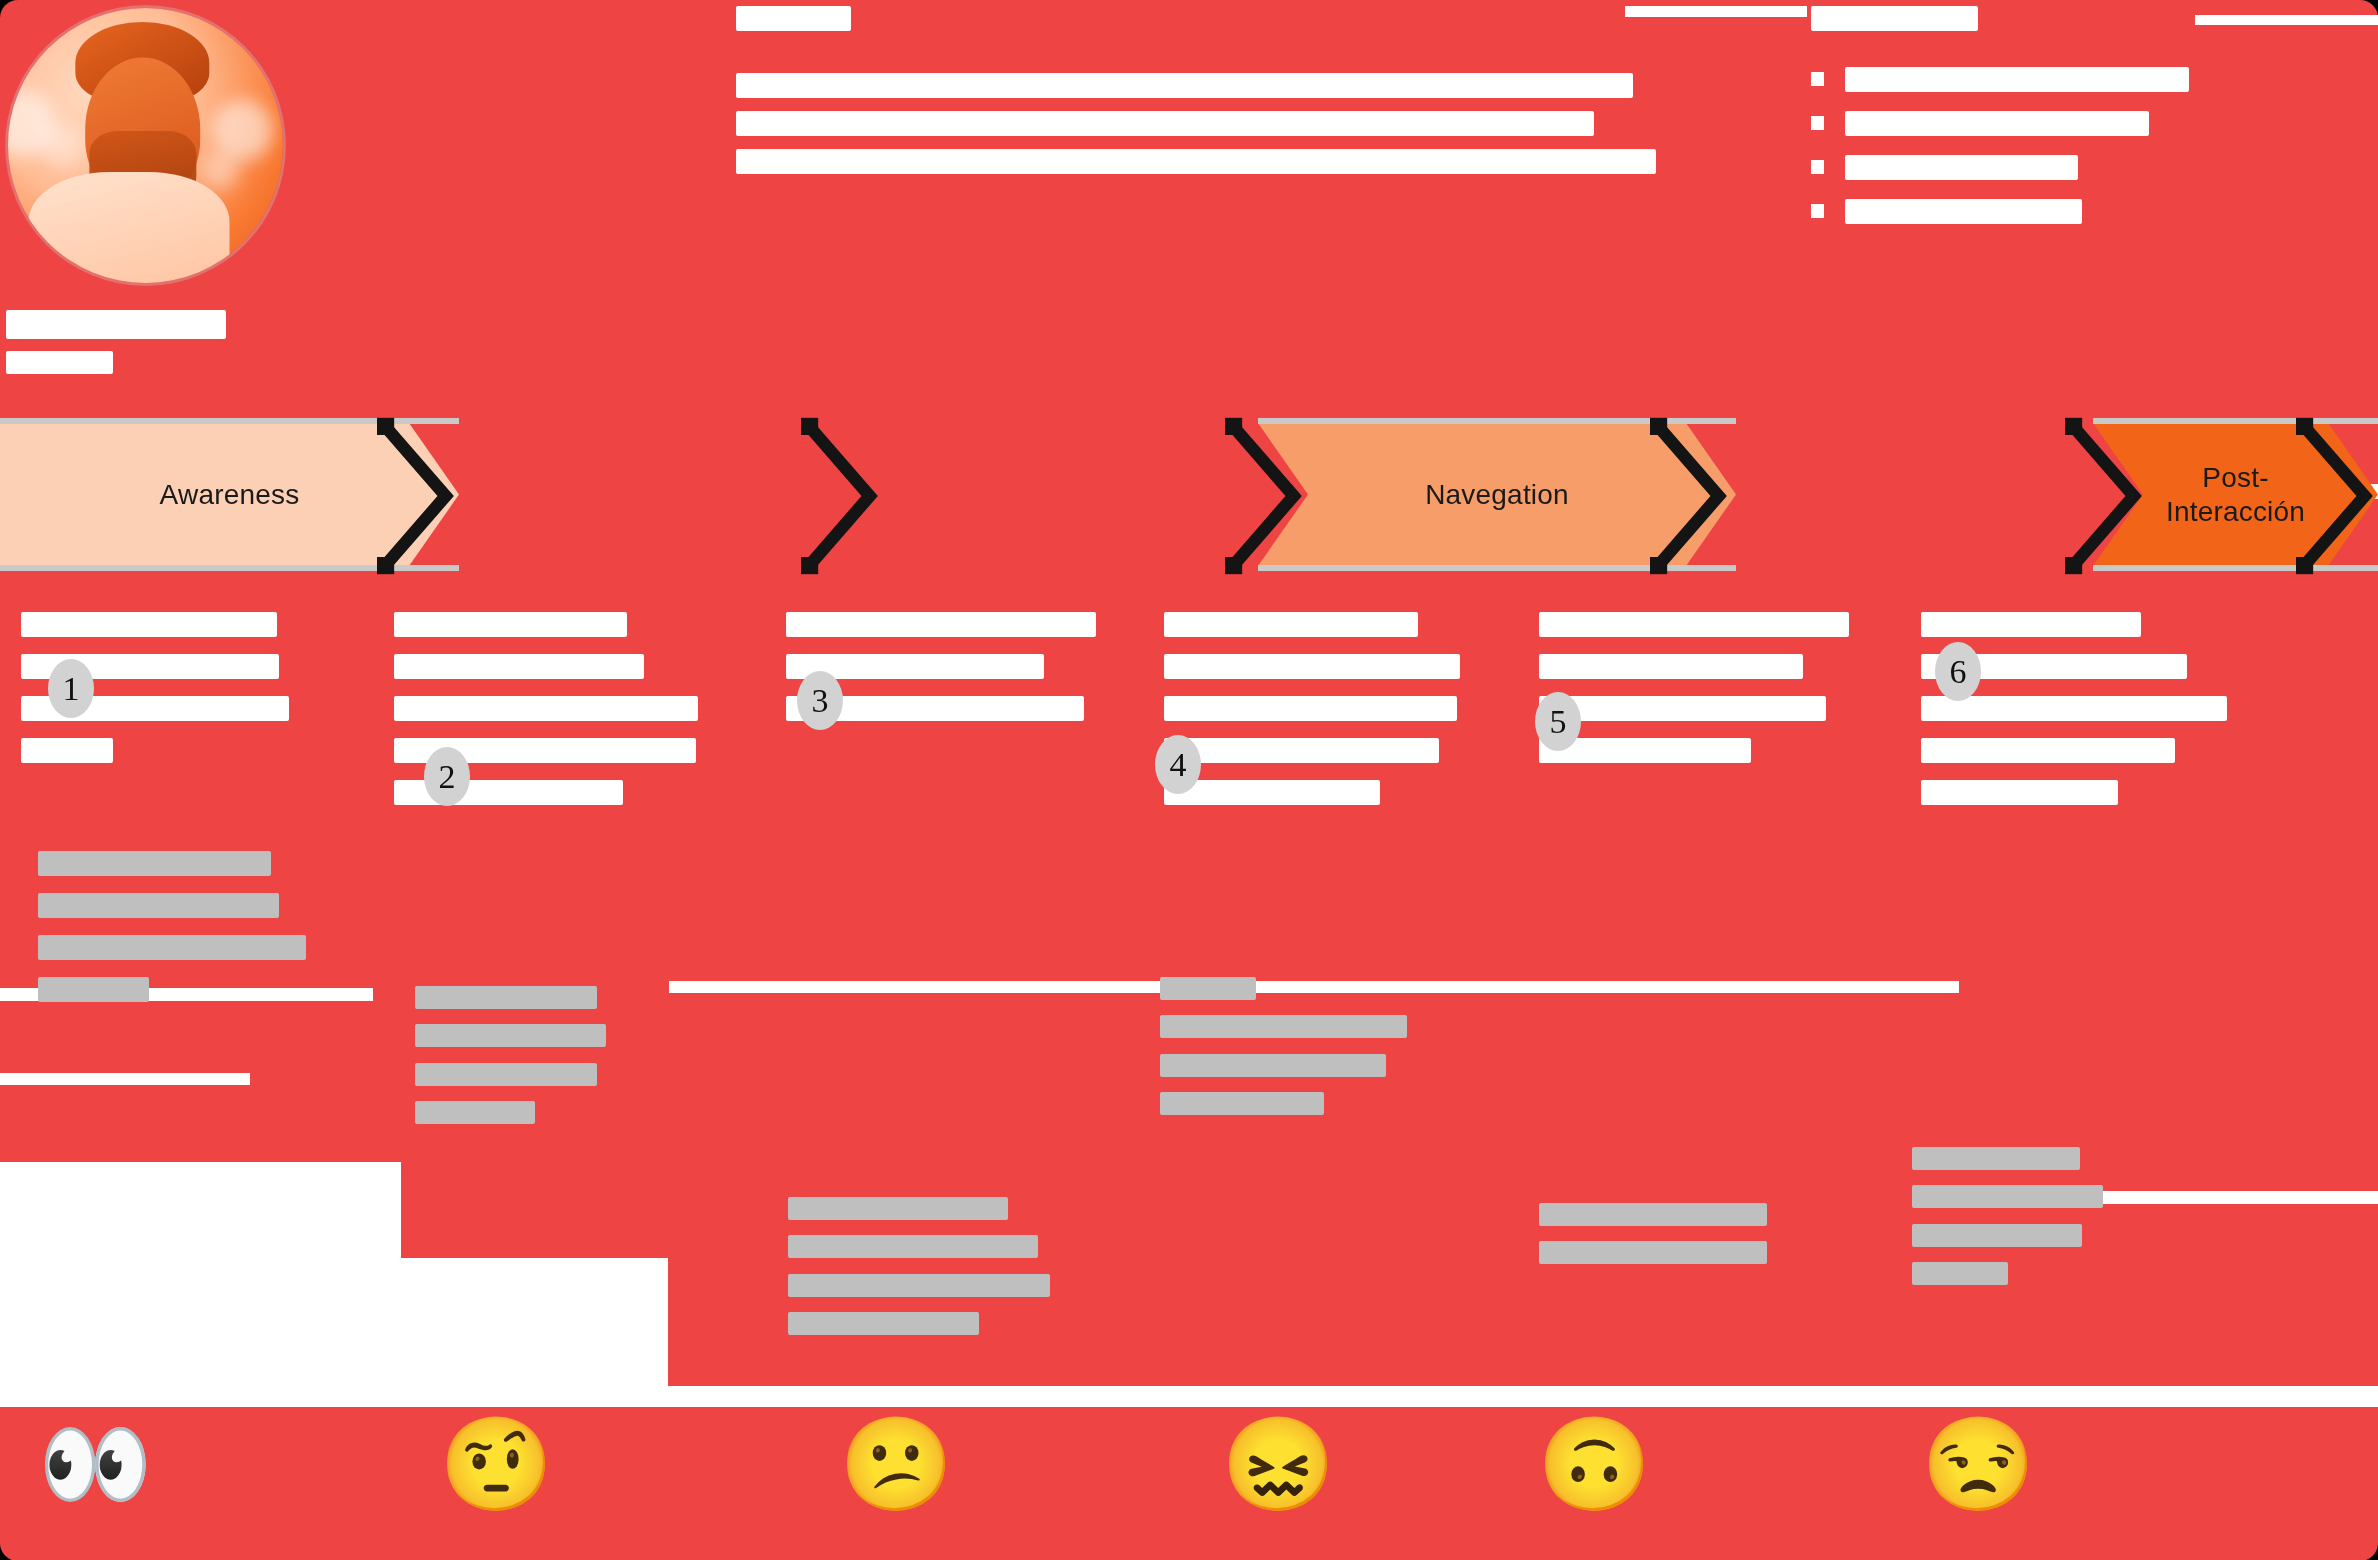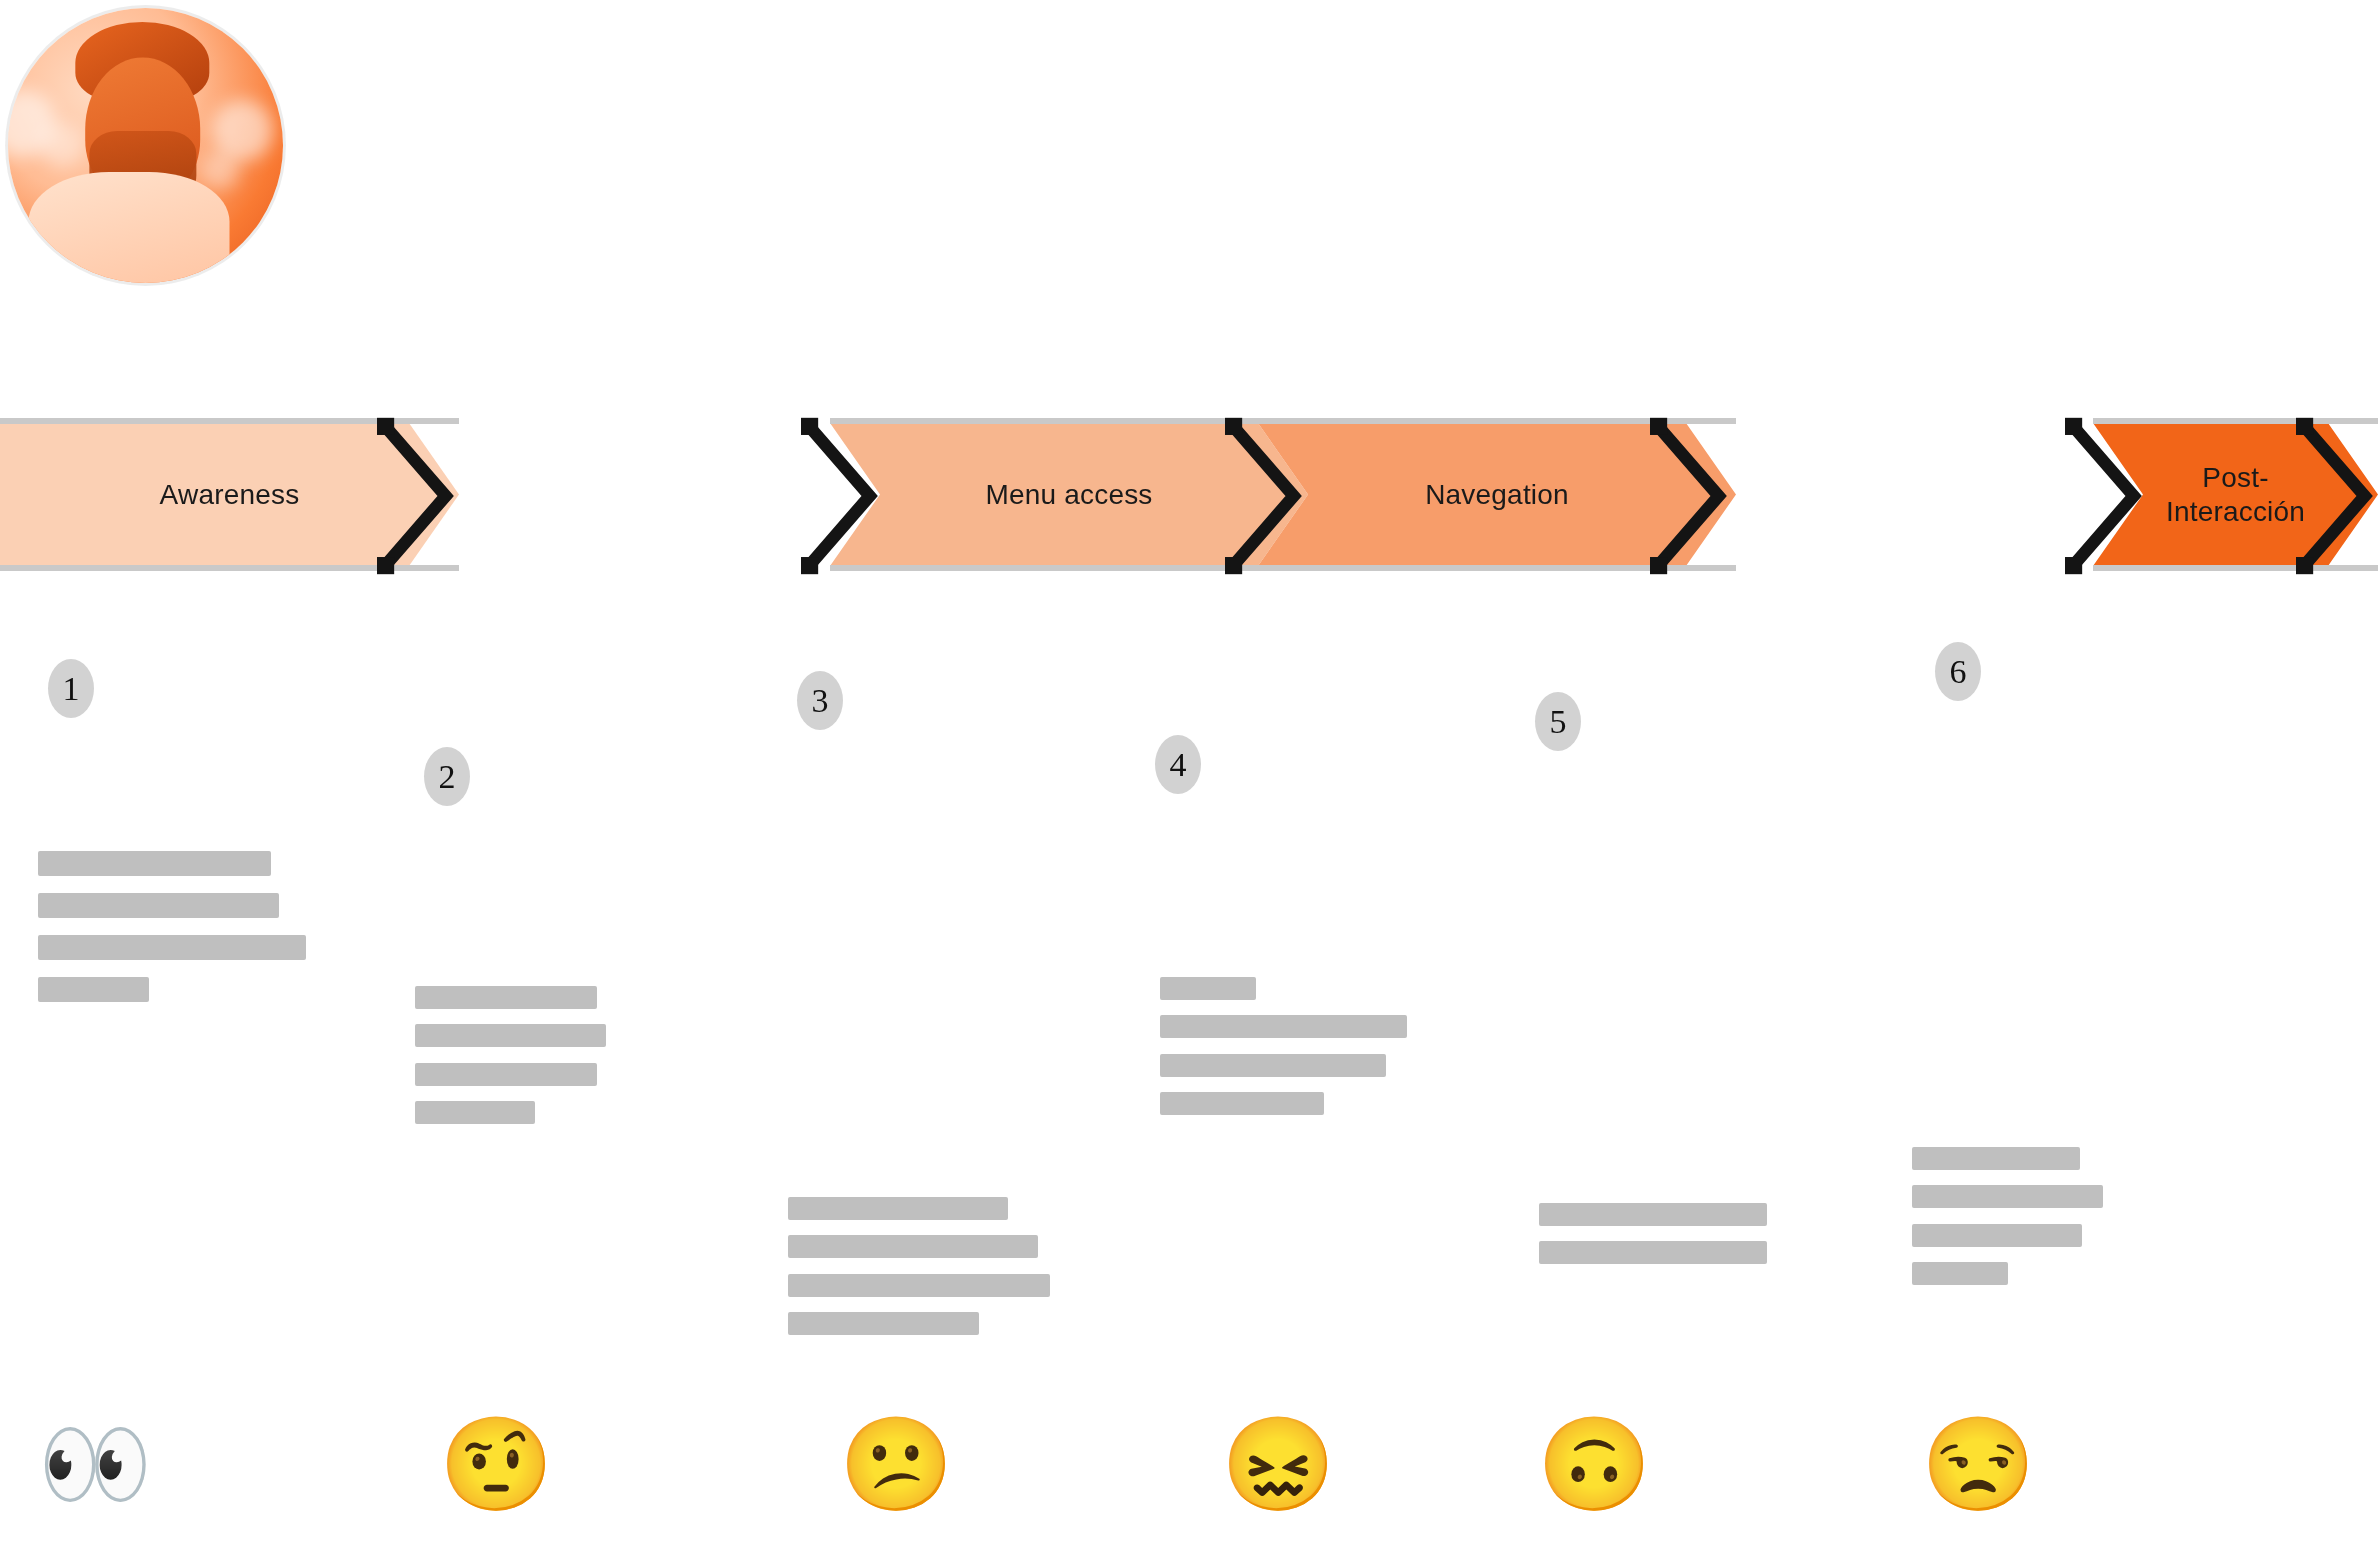--- a/index.html
+++ b/index.html
@@ -3,21 +3,21 @@
 <meta charset="utf-8">
 <title>Customer Journey Map</title>
 <style>
   * { box-sizing: border-box; margin: 0; padding: 0; }
   html, body {
     width: 2378px; height: 1561px;
     background: #000;
     font-family: "Liberation Sans", sans-serif;
     overflow: hidden;
   }
-  #canvas { position: relative; width: 2378px; height: 1561px; background:#ffffff; }
+  #canvas { position: relative; width: 2378px; height: 1561px; background:#ef4444;border-radius:18px; }
 
   
   .rd { display:block; border-radius:1.9px; }
   .rd-w { background:#ffffff; }
   .rd-g { background:#bfbfbf; }
   .rdline { height:25px; margin-bottom:13.4px; }
 
   
   #avatar {
     position:absolute; left:7.6px; top:7.6px; width:275px; height:275px;
@@ -201,26 +201,20 @@
           <rect x="0" y="152" width="18" height="18" fill="#141414"></rect>
         </svg>
       </div>
       <div class="chev" style="left: 801px;">
         <svg width="82" height="168" viewBox="0 0 86 176">
           <polyline points="6,12 72,88 6,164" fill="none" stroke="#141414" stroke-width="13" stroke-linejoin="miter"></polyline>
           <rect x="0" y="6" width="18" height="18" fill="#141414"></rect>
           <rect x="0" y="152" width="18" height="18" fill="#141414"></rect>
         </svg>
       </div>
-      <div class="phase" style="left: 830px; width: 478px;">
-        <div class="fill" style="background: rgb(247, 182, 142);"></div>
-        <div class="edge t"></div>
-        <div class="edge b"></div>
-        <span>Menu access</span>
-      </div>
       <div class="chev" style="left: 1225px;">
         <svg width="82" height="168" viewBox="0 0 86 176">
           <polyline points="6,12 72,88 6,164" fill="none" stroke="#141414" stroke-width="13" stroke-linejoin="miter"></polyline>
           <rect x="0" y="6" width="18" height="18" fill="#141414"></rect>
           <rect x="0" y="152" width="18" height="18" fill="#141414"></rect>
         </svg>
       </div>
       <div class="phase" style="left: 1258px; width: 478px;">
         <div class="fill" style="background: rgb(247, 157, 106);"></div>
         <div class="edge t"></div>

